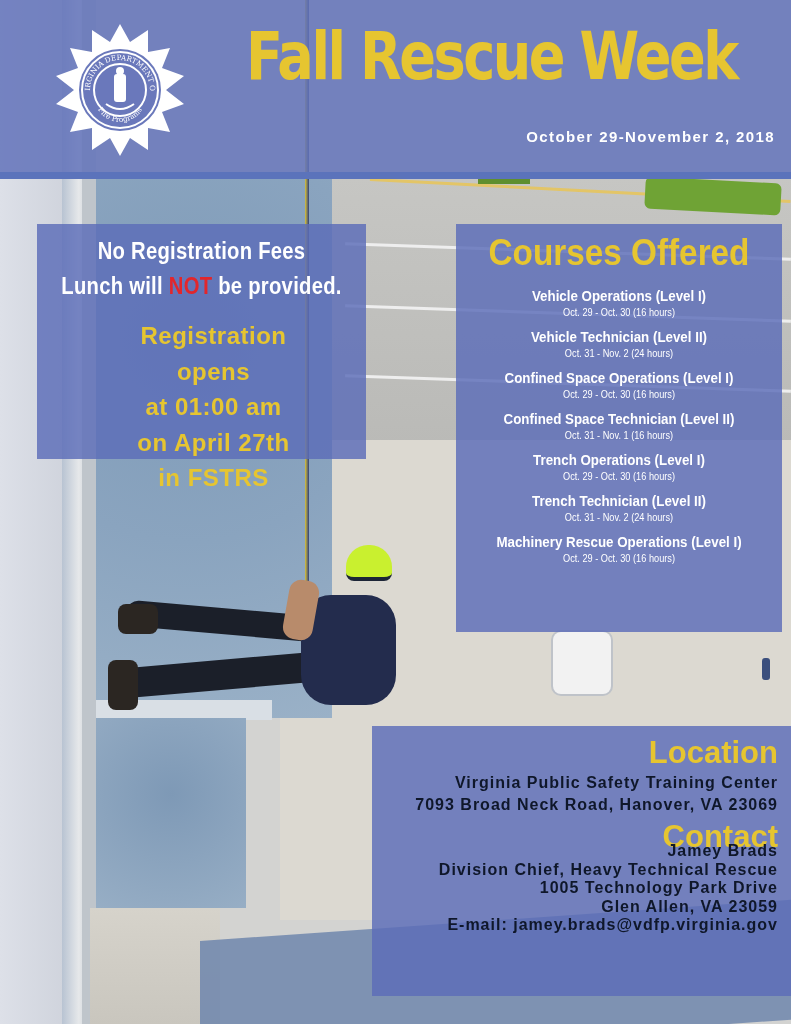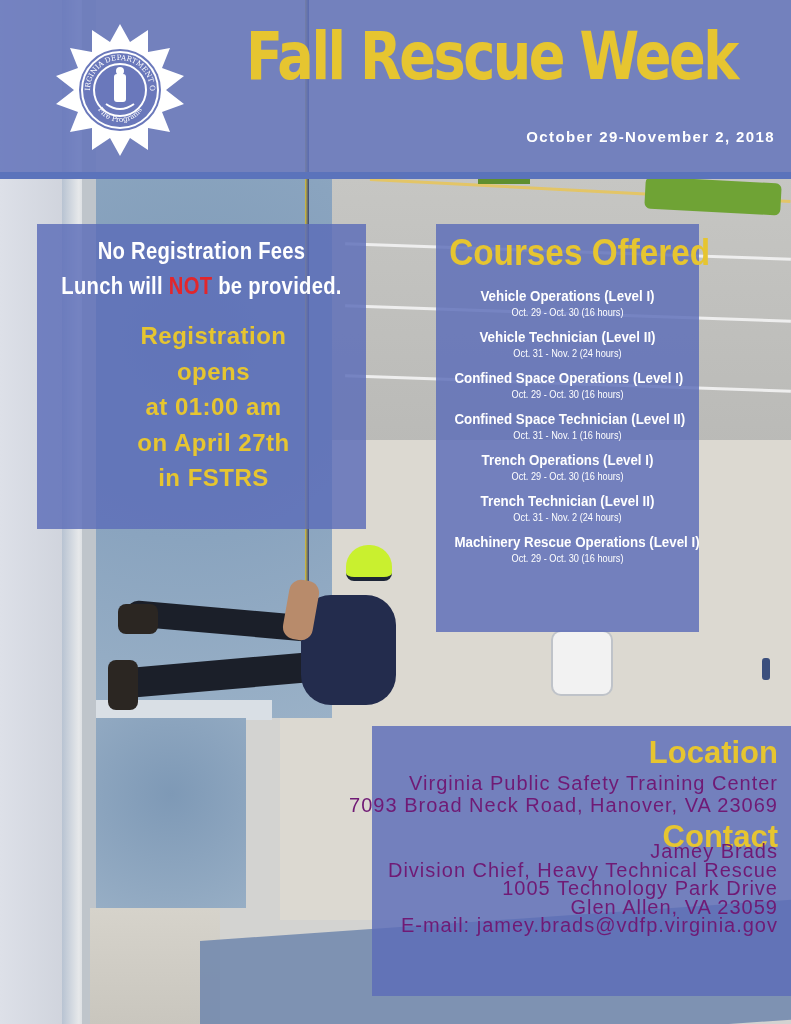--- a/index.html
+++ b/index.html
@@ -40,38 +40,38 @@
   .panel { position: absolute; background: rgba(92,108,184,0.82); }
   .header-band { left: 0; top: 0; width: 791px; height: 172px; background: rgba(98,114,186,0.85); }
   .header-divider { position: absolute; left: 0; top: 172px; width: 791px; height: 7px; background: #5b73bb; }
 
   .logo { position: absolute; left: 56px; top: 24px; width: 128px; height: 132px; }
   .logo svg { width: 100%; height: 100%; }
 
   .title { position: absolute; left: 246px; top: 18px; width: 540px; font-family: "DejaVu Sans", sans-serif; font-weight: bold; font-size: 66px; letter-spacing: -3px; color: #e6c530; transform: scaleX(0.82); transform-origin: left top; white-space: nowrap; }
   .dates { position: absolute; right: 16px; top: 128px; font-family: "Liberation Sans", sans-serif; font-weight: bold; font-size: 15px; letter-spacing: 1.4px; color: #ffffff; white-space: nowrap; }
 
-  .reg-panel { left: 37px; top: 224px; width: 329px; height: 305px; }
+  .reg-panel { left: 37px; top: 224px; width: 329px; height: 235px; }
   .reg-panel .line-w { font-family: "Liberation Sans", sans-serif; font-weight: bold; color: #ffffff; font-size: 23px; text-align: center; letter-spacing: 0.3px; transform: scaleX(0.88); white-space: nowrap; }
   .reg-panel .not { color: #e2262c; }
   .reg-panel .line-y { font-family: "Liberation Sans", sans-serif; font-weight: bold; color: #e6c530; font-size: 24px; text-align: center; line-height: 35.5px; letter-spacing: 0.5px; margin-left: 24px; }
   .reg-w1 { position: absolute; left: 0; right: 0; top: 14px; }
   .reg-w2 { position: absolute; left: -10px; right: -10px; top: 49px; }
   .reg-y { position: absolute; left: 0; right: 0; top: 94px; }
 
-  .courses-panel { left: 436px; top: 224px; width: 263px; height: 408px; }
+  .courses-panel { left: 456px; top: 224px; width: 326px; height: 408px; }
   .courses-title { position: absolute; left: 0; right: 0; top: 8px; text-align: center; font-family: "Liberation Sans", sans-serif; font-weight: bold; font-size: 37px; color: #e6c530; transform: scaleX(0.9); white-space: nowrap; }
   .course-list { position: absolute; left: 0; right: 0; top: 62px; }
   .course { text-align: center; height: 41px; }
   .course-name { font-family: "Liberation Sans", sans-serif; font-weight: bold; color: #ffffff; font-size: 15.5px; line-height: 19px; transform: scaleX(0.86); white-space: nowrap; }
   .course-when { font-family: "Liberation Sans", sans-serif; color: #ffffff; font-size: 11.5px; line-height: 14px; transform: scaleX(0.8); white-space: nowrap; }
 
   .info-panel { left: 372px; top: 726px; width: 419px; height: 270px; }
   .info-head { position: absolute; right: 13px; font-family: "Liberation Sans", sans-serif; font-weight: bold; font-size: 31px; color: #e6c530; white-space: nowrap; }
-  .info-line { position: absolute; right: 13px; font-family: "Liberation Sans", sans-serif; font-size: 20px; letter-spacing: 1px; color: #701a75; white-space: nowrap; line-height: 18px; }
+  .info-line { position: absolute; right: 13px; font-family: "Liberation Sans", sans-serif; font-size: 16px; letter-spacing: 1px; color: #0f172a; white-space: nowrap; line-height: 18px; font-weight: bold; }
   .loc-head { top: 9px; }
   .loc-l1 { top: 48px; }
   .loc-l2 { top: 70px; }
   .con-head { top: 93px; }
   .con-lines { position: absolute; right: 13px; top: 116px; text-align: right; }
   .con-lines .info-line { position: static; line-height: 18.6px; }
 </style>
 </head>
 <body>
 

